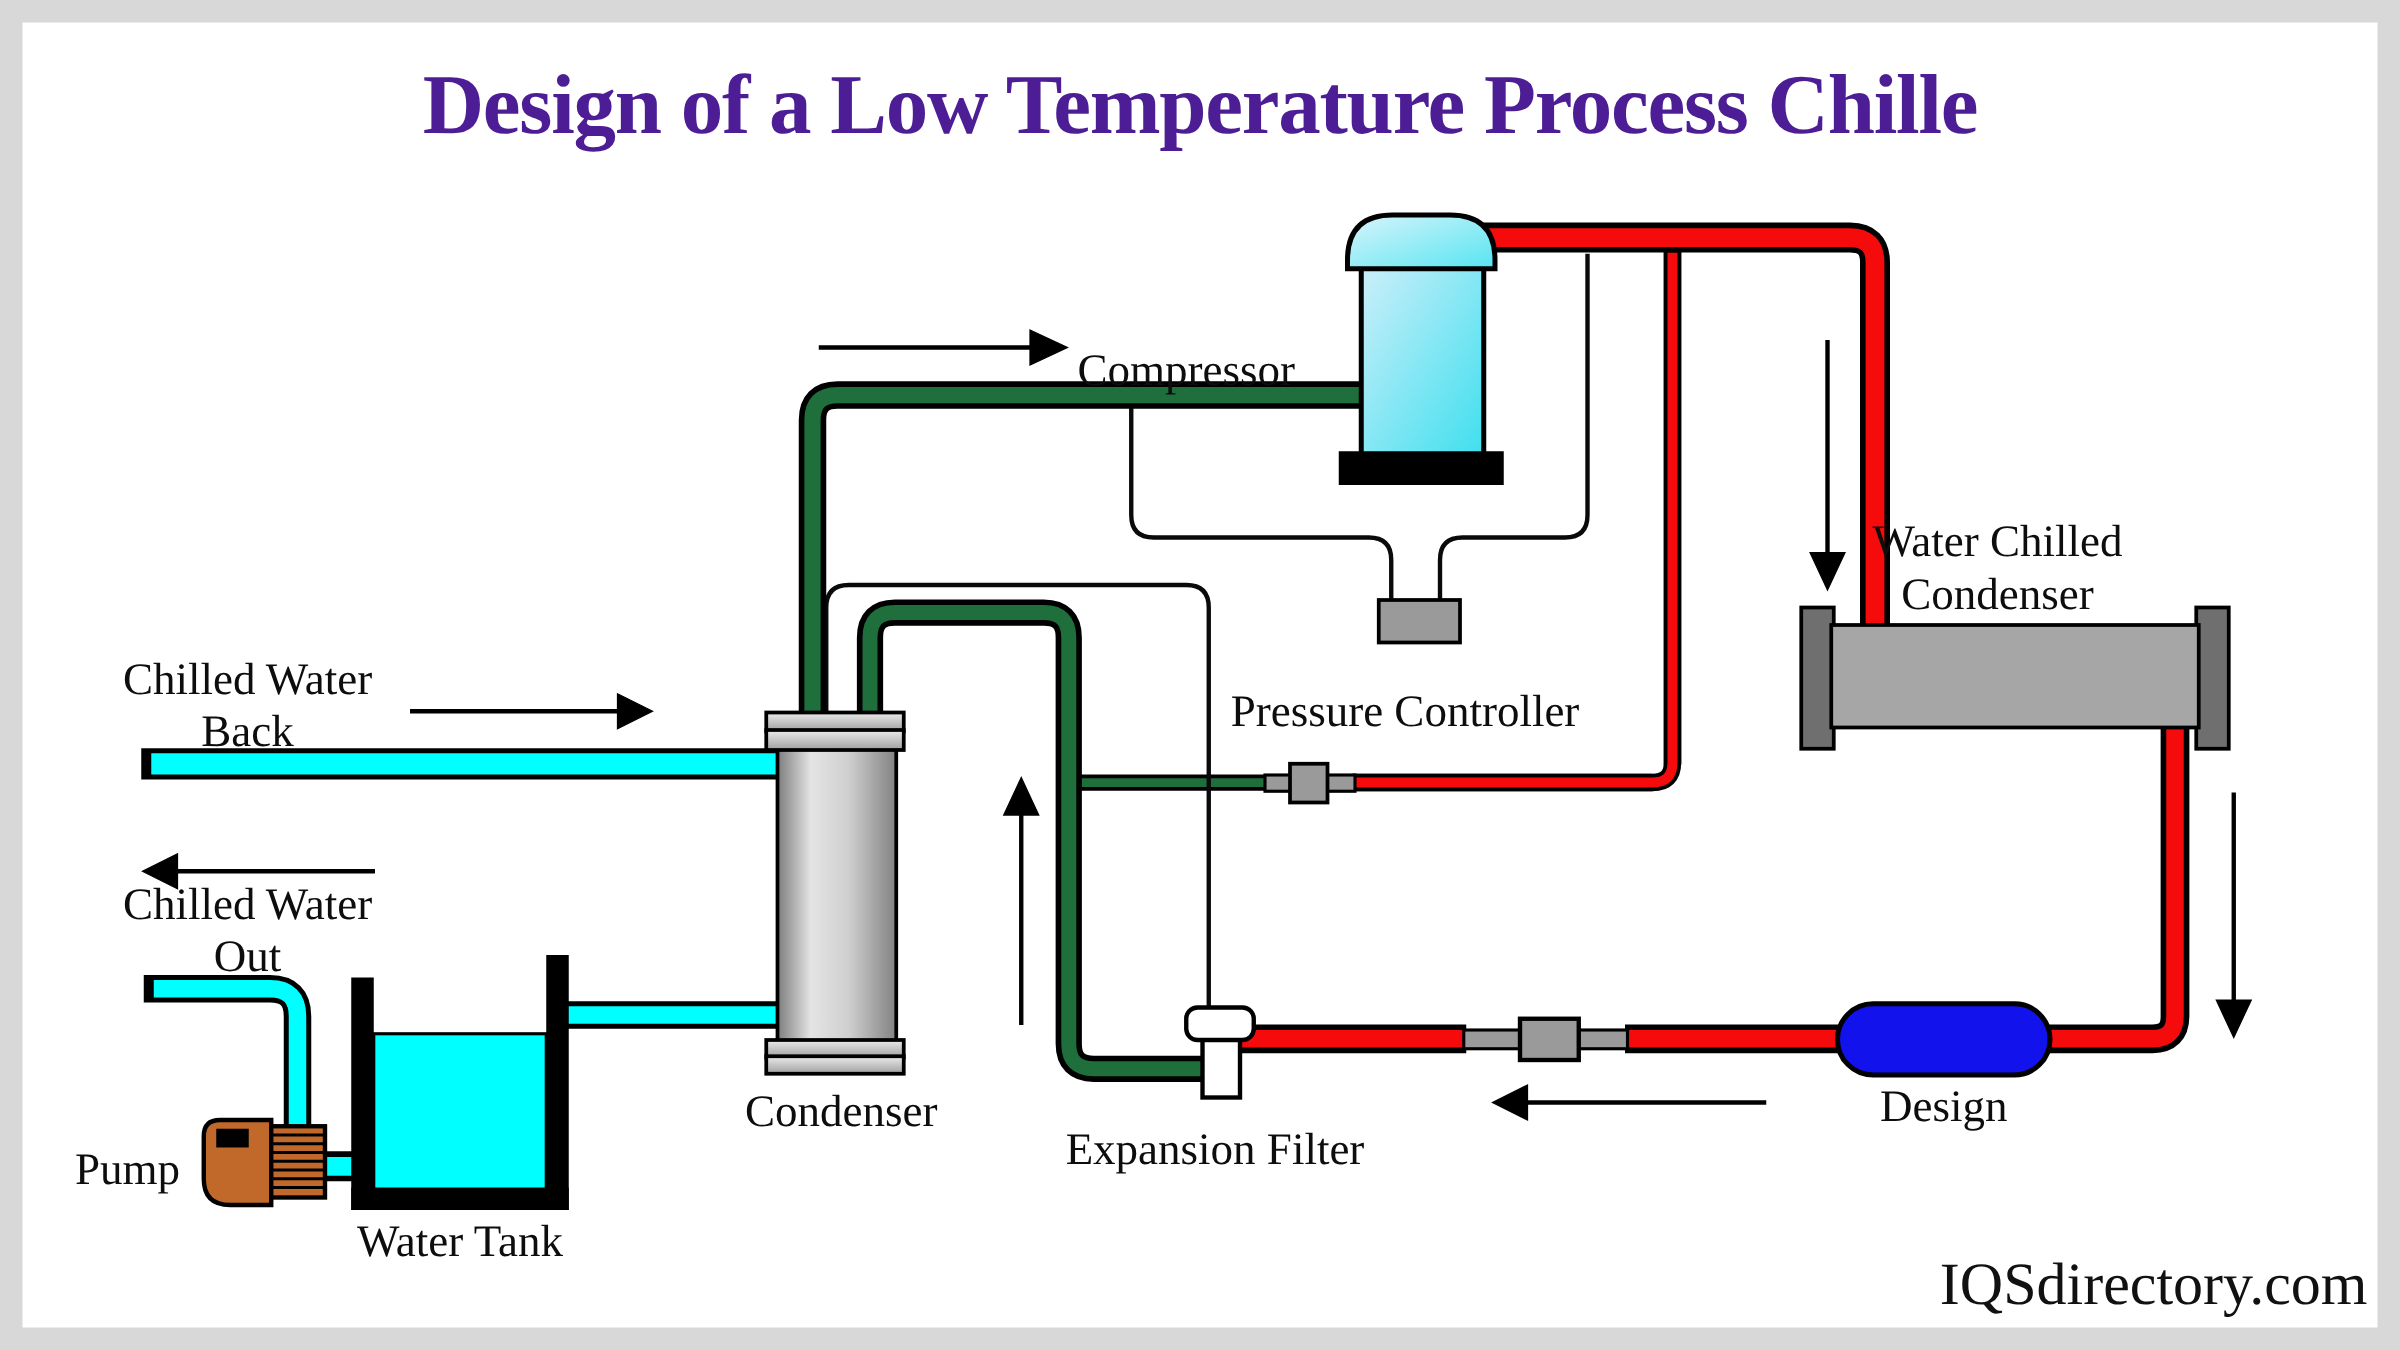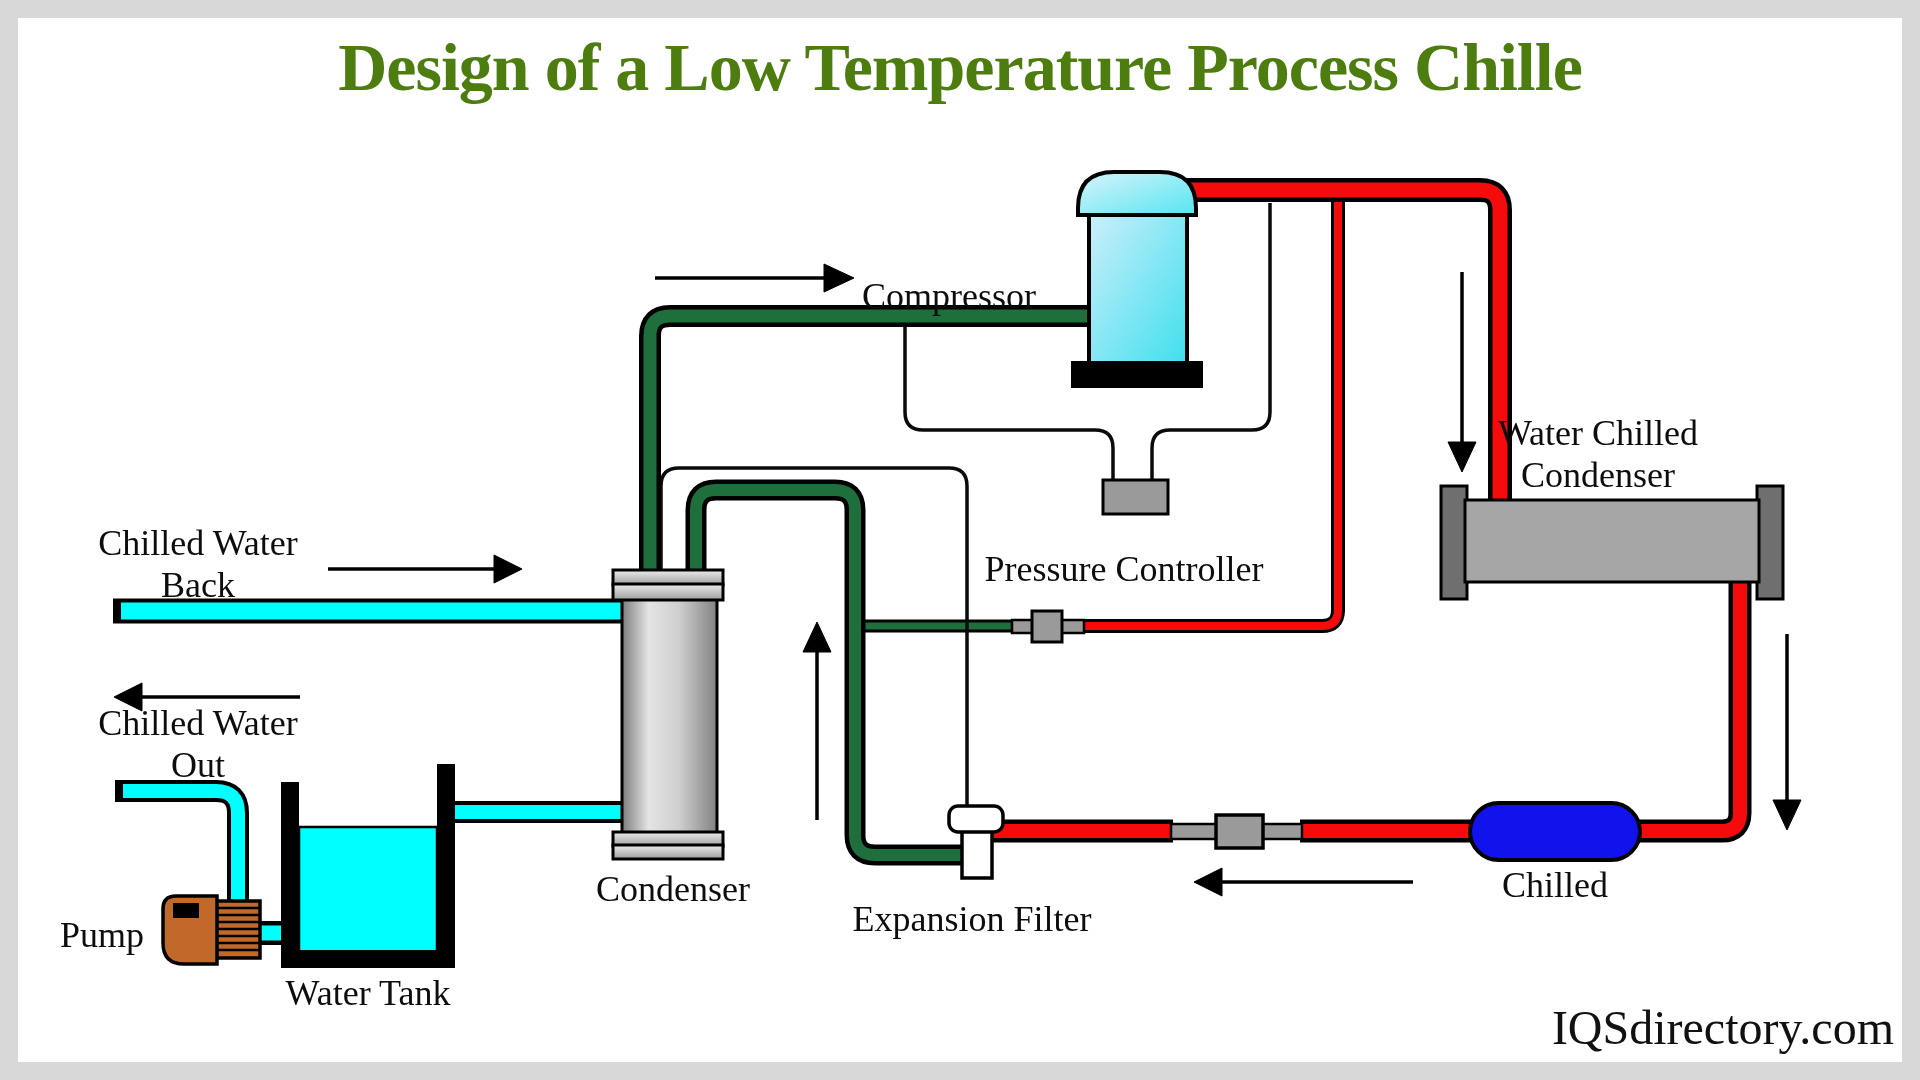--- a/index.html
+++ b/index.html
@@ -3,22 +3,22 @@
 <meta charset="utf-8">
 <style>
   html,body{margin:0;padding:0;background:#fff;}
   .stage{position:relative;width:1920px;height:1080px;background:var(--background,#ffffff);
          font-family:"Liberation Serif","DejaVu Serif",serif;overflow:hidden;}
   .frame-border{position:absolute;inset:0;border:18px solid var(--border,#d8d8d8);
                 box-sizing:border-box;pointer-events:none;z-index:30;}
   .diagram-svg{position:absolute;left:0;top:0;z-index:1;}
   .lbl{position:absolute;color:#0d0d0d;font-size:36px;line-height:42px;white-space:nowrap;z-index:10;}
   .lbl.center{transform:translateX(-50%);text-align:center;}
-  .title{position:absolute;left:50%;top:28px;transform:translateX(-50%);
-         font-size:68px;font-weight:bold;letter-spacing:-1px;color:#4d7c0f;white-space:nowrap;z-index:10;}
+  .title{position:absolute;left:50%;top:44px;transform:translateX(-50%);
+         font-size:68px;font-weight:bold;letter-spacing:-1px;color:#4c1d95;white-space:nowrap;z-index:10;}
   .brand{position:absolute;right:26px;top:1000px;font-size:48px;color:#111;z-index:10;margin-left:44px;}
 </style>
 </head>
 <body>
 
 <div class="stage">
 
   <svg class="diagram-svg" width="1920" height="1080" viewBox="0 0 1920 1080">
     <defs>
       <linearGradient id="gradComp" x1="0" y1="0" x2="1" y2="1">
@@ -194,21 +194,21 @@
 
   <div class="lbl" style="left:862px;top:260px;margin-top:15px;">Compressor</div>
 
   <div class="lbl center" style="left:1124px;top:548px;text-align:center;">Pressure Controller</div>
 
   <div class="lbl center" style="left:1598px;top:412px;">
     <div>Water Chilled</div>
     <div>Condenser</div>
   </div>
 
-  <div class="lbl center" style="left:1555px;top:864px;">Chilled</div>
+  <div class="lbl center" style="left:1555px;top:864px;">Design</div>
 
   <div class="lbl center" style="left:972px;top:898px;">Expansion Filter</div>
 
   <div class="lbl center" style="left:673px;top:868px;">Condenser</div>
 
   <div class="lbl center" style="left:368px;top:972px;">Water Tank</div>
 
   <div class="lbl center" style="left:102px;top:914px;">Pump</div>
 
   <div class="lbl center" style="left:198px;top:522px;">

